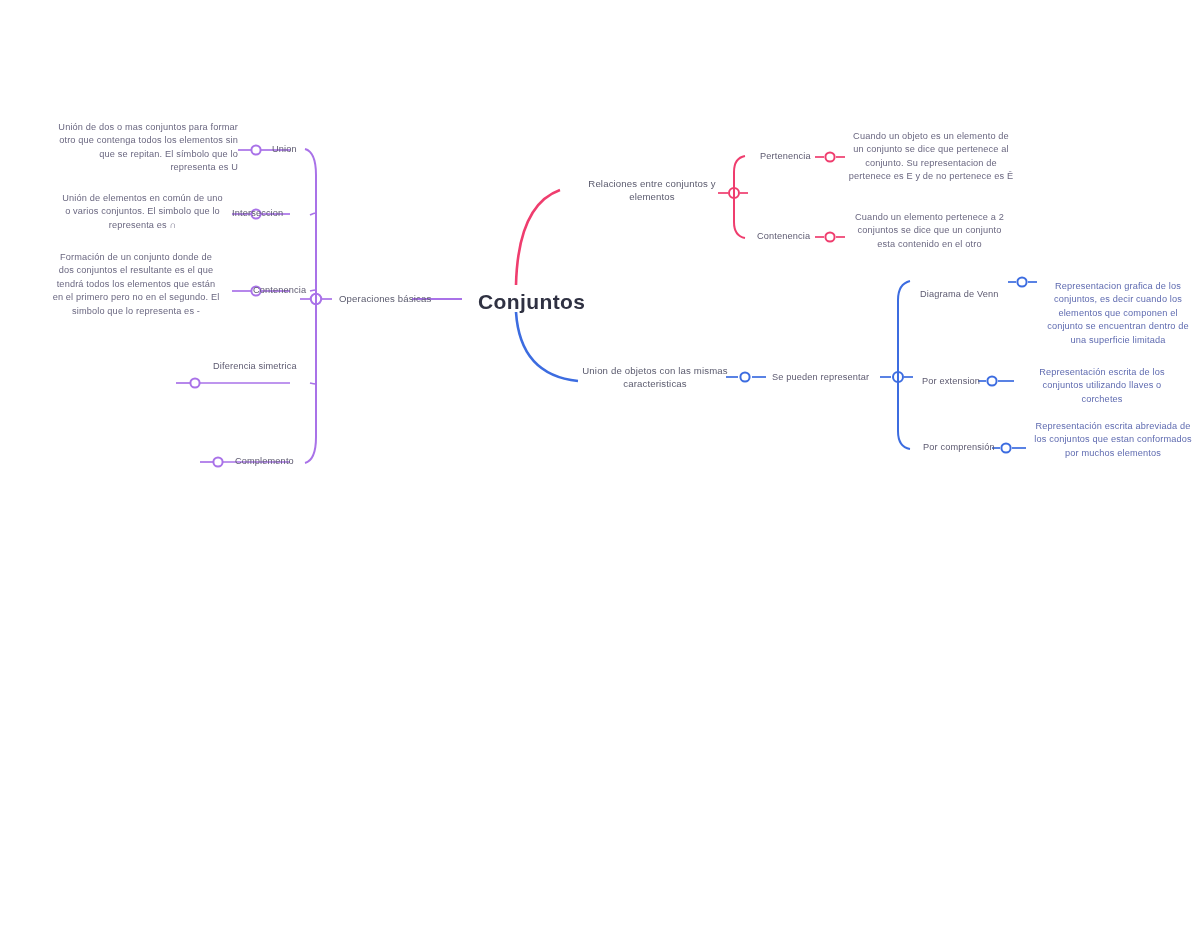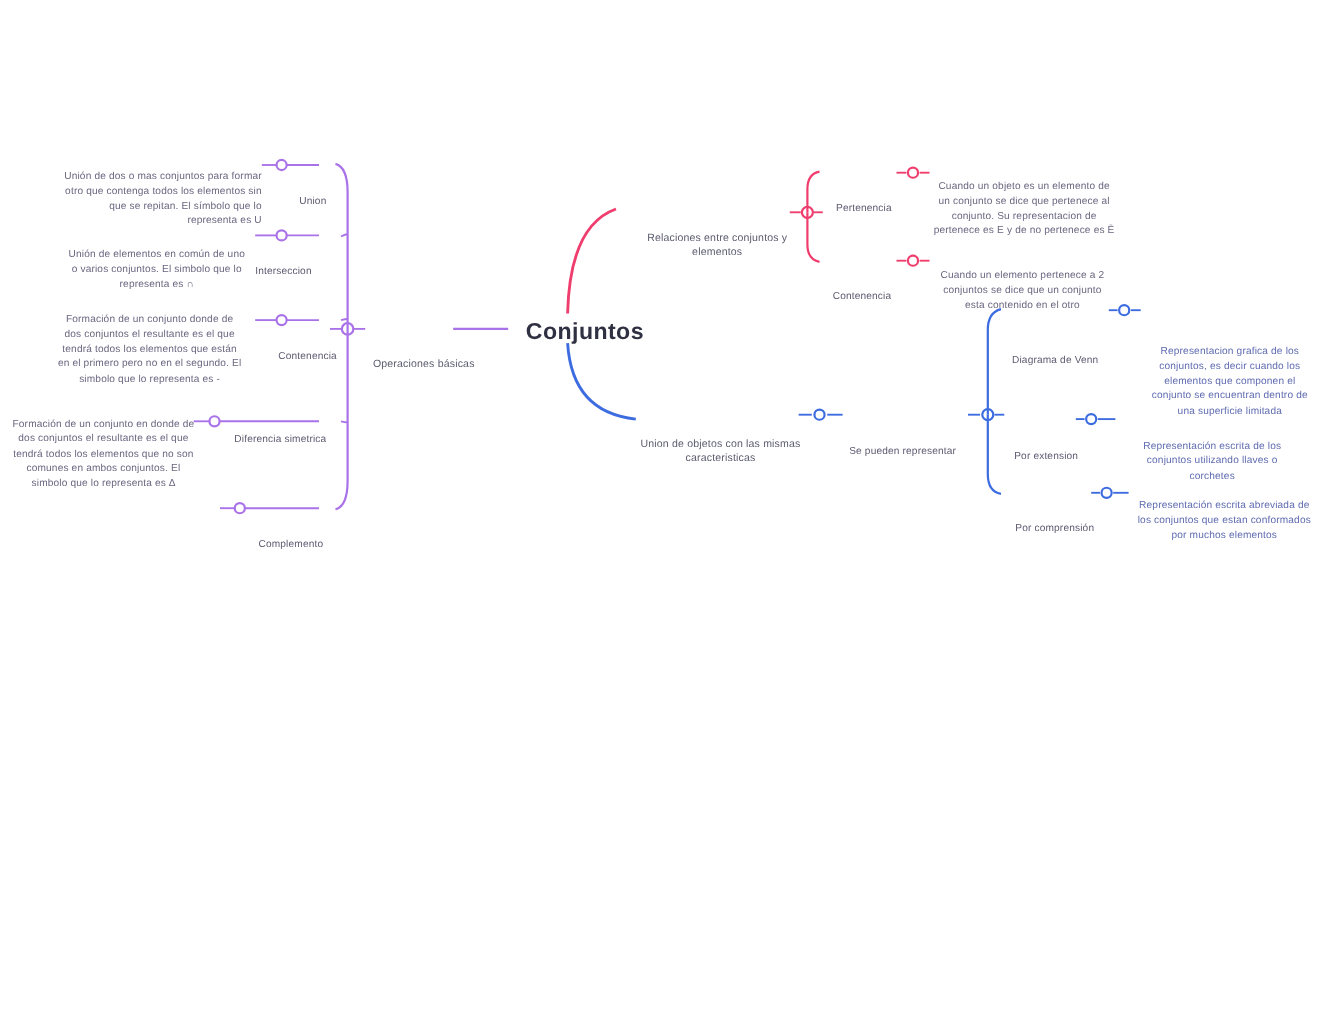--- a/index.html
+++ b/index.html
@@ -27,21 +27,20 @@
     width: 1200px;
     height: 927px;
     pointer-events: none;
   }
   .nd {
     position: absolute;
     font-size: 9.2px;
     line-height: 13.4px;
     letter-spacing: 0.15px;
     white-space: pre-line;
-    margin-top: 33px;
   }
   
   .root {
     position: absolute;
     font-size: 21px;
     font-weight: bold;
     letter-spacing: 0.4px;
     color: #2f3142;
   }
   
@@ -148,21 +147,20 @@
   <div class="nd lv2-purple ta-l" style="left:272px; top:143px;">Union</div>
   <div class="nd leaf-purple ta-r" style="left:58px; top:121px; width:180px;">Unión de dos o mas conjuntos para formar otro que contenga todos los elementos sin que se repitan. El símbolo que lo representa es U</div>
 
   <div class="nd lv2-purple ta-l" style="left:232px; top:207px;">Interseccion</div>
   <div class="nd leaf-purple ta-l" style="left:60px; top:192px; width:165px;">Unión de elementos en común de uno o varios conjuntos. El simbolo que lo representa es ∩</div>
 
   <div class="nd lv2-purple ta-l" style="left:253px; top:284px;">Contenencia</div>
   <div class="nd leaf-purple ta-l" style="left:52px; top:251px; width:168px;">Formación de un conjunto donde de dos conjuntos el resultante es el que tendrá todos los elementos que están en el primero pero no en el segundo. El simbolo que lo representa es -</div>
 
   <div class="nd lv2-purple ta-l" style="left:213px; top:360px;">Diferencia simetrica</div>
-  <div class="nd leaf-purple ta-l" style="left:10px; top:346px; width:168px;">Formación de un conjunto en donde de dos conjuntos el resultante es el que tendrá todos los elementos que no son comunes en ambos conjuntos. El simbolo que lo representa es ∆</div>
 
   <div class="nd lv2-purple ta-l" style="left:235px; top:455px;">Complemento</div>
 
   <div class="nd lv1-pink ta-l" style="left:584px; top:177px; width:136px;">Relaciones entre conjuntos y elementos</div>
 
   <div class="nd lv2-pink ta-l" style="left:760px; top:150px;">Pertenencia</div>
   <div class="nd leaf-pink ta-l" style="left:848px; top:130px; width:166px;">Cuando un objeto es un elemento de un conjunto se dice que pertenece al conjunto. Su representacion de pertenece es E y de no pertenece es Ē</div>
 
   <div class="nd lv2-pink ta-l" style="left:757px; top:230px;">Contenencia</div>
   <div class="nd leaf-pink ta-l" style="left:848px; top:211px; width:163px;">Cuando un elemento pertenece a 2 conjuntos se dice que un conjunto esta contenido en el otro</div>

